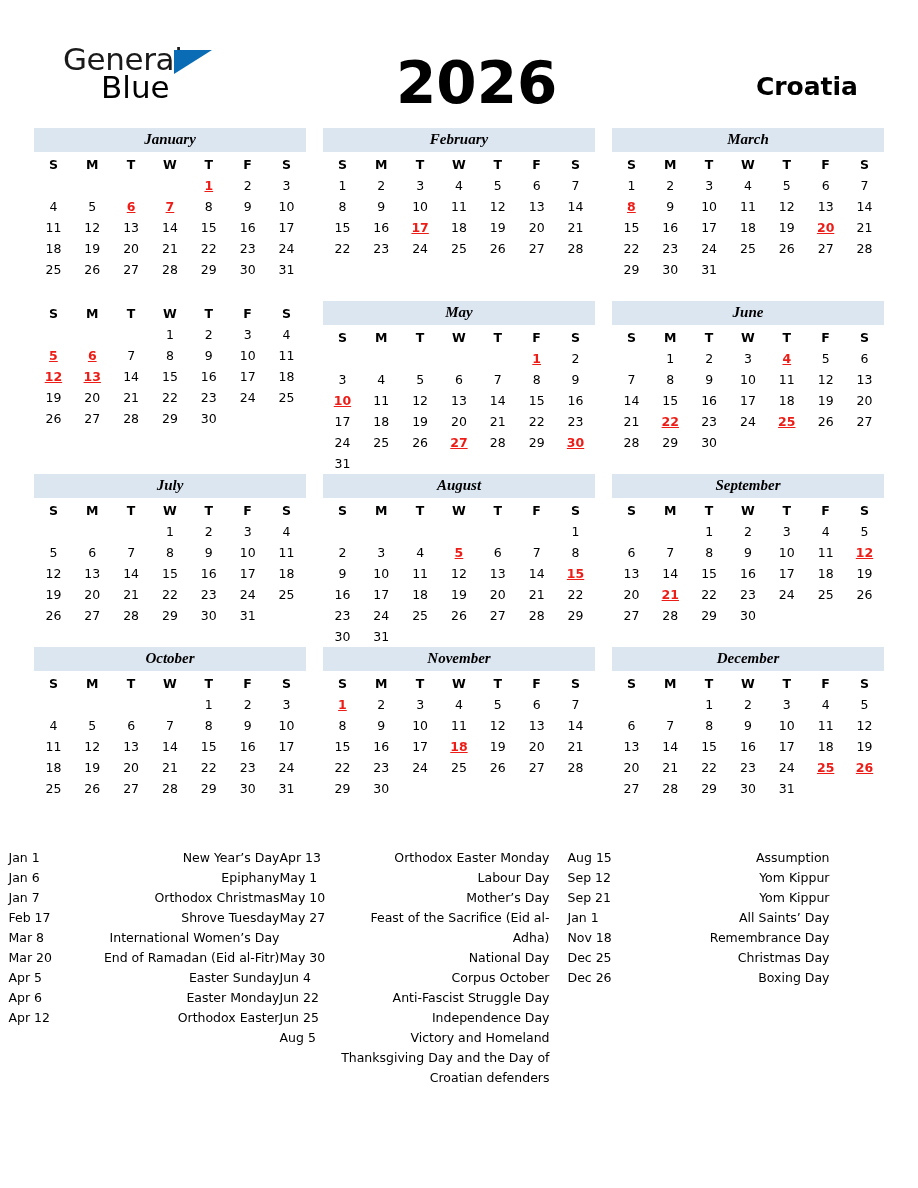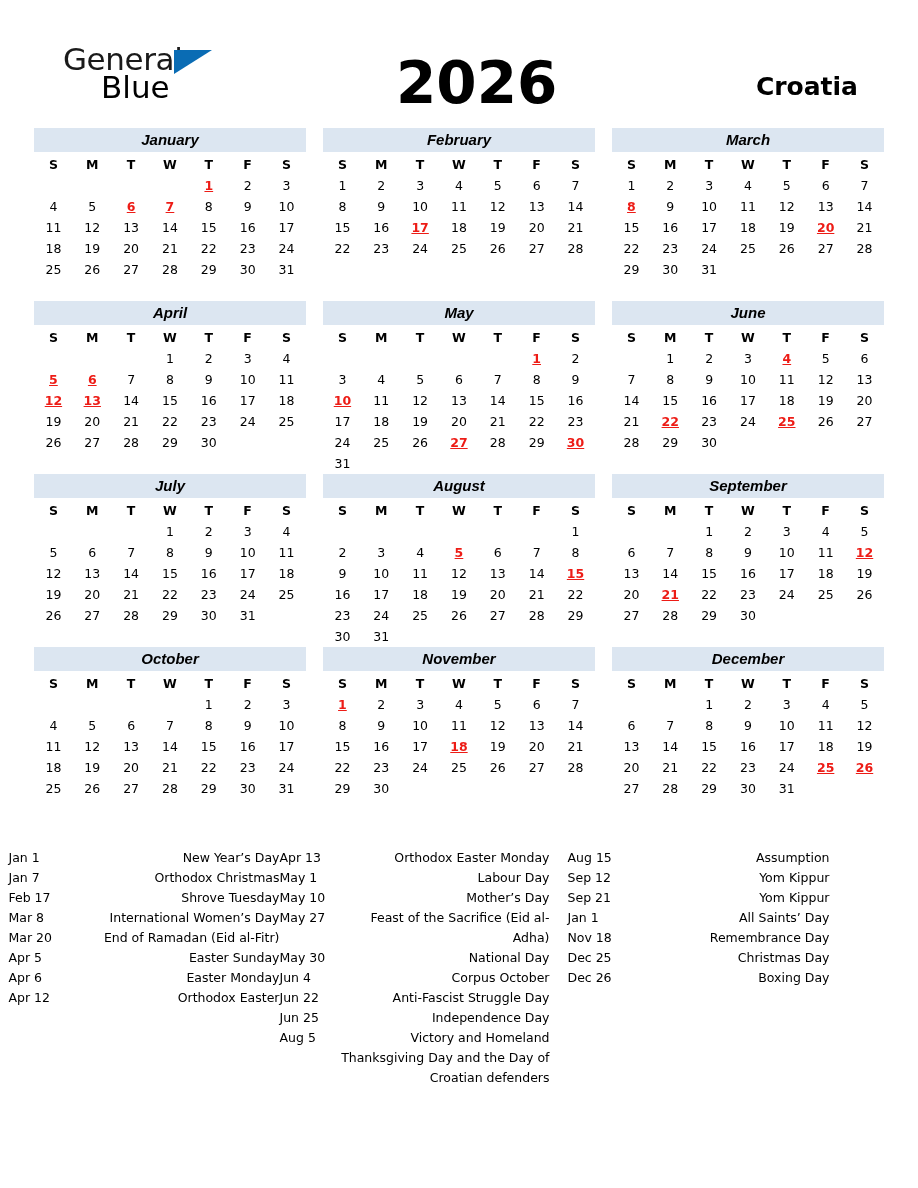--- a/index.html
+++ b/index.html
@@ -91,21 +91,21 @@
     padding: 0 4px;
   }
   .month-name {
     background: #dce6f1;
     text-align: center;
     font-style: italic;
     font-weight: bold;
     font-size: 15px;
     padding: 3px 0 4px 0;
     line-height: 1.15;
-    font-family: Liberation Sans, sans-serif;
+    font-family: Liberation Serif, serif;
   }
   table.cal {
     width: 100%;
     border-collapse: collapse;
     table-layout: fixed;
     margin-top: 1px;
   }
   table.cal th {
     font-size: 12.5px;
     font-weight: bold;
@@ -348,21 +348,20 @@
             <td class="">31</td>
             <td class="empty"></td>
             <td class="empty"></td>
             <td class="empty"></td>
             <td class="empty"></td>
           </tr>
         </tbody>
       </table>
     </div>
     <div class="month">
-      <div class="month-name">April</div>
       <table class="cal">
         <thead>
           <tr>
             <th>S</th>
             <th>M</th>
             <th>T</th>
             <th>W</th>
             <th>T</th>
             <th>F</th>
             <th>S</th>
@@ -941,20 +940,24 @@
     </div>
   </div>
 
 <div class="legend">
     <div class="legend-col legend-col-1">
       <div class="legend-row">
         <span class="legend-date">Jan 1</span>
         <span class="legend-label">New Year’s Day</span>
       </div>
       <div class="legend-row">
+        <span class="legend-date">Jan 6</span>
+        <span class="legend-label">Epiphany</span>
+      </div>
+      <div class="legend-row">
         <span class="legend-date">Jan 7</span>
         <span class="legend-label">Orthodox Christmas</span>
       </div>
       <div class="legend-row">
         <span class="legend-date">Feb 17</span>
         <span class="legend-label">Shrove Tuesday</span>
       </div>
       <div class="legend-row">
         <span class="legend-date">Mar 8</span>
         <span class="legend-label">International Women’s Day</span>

